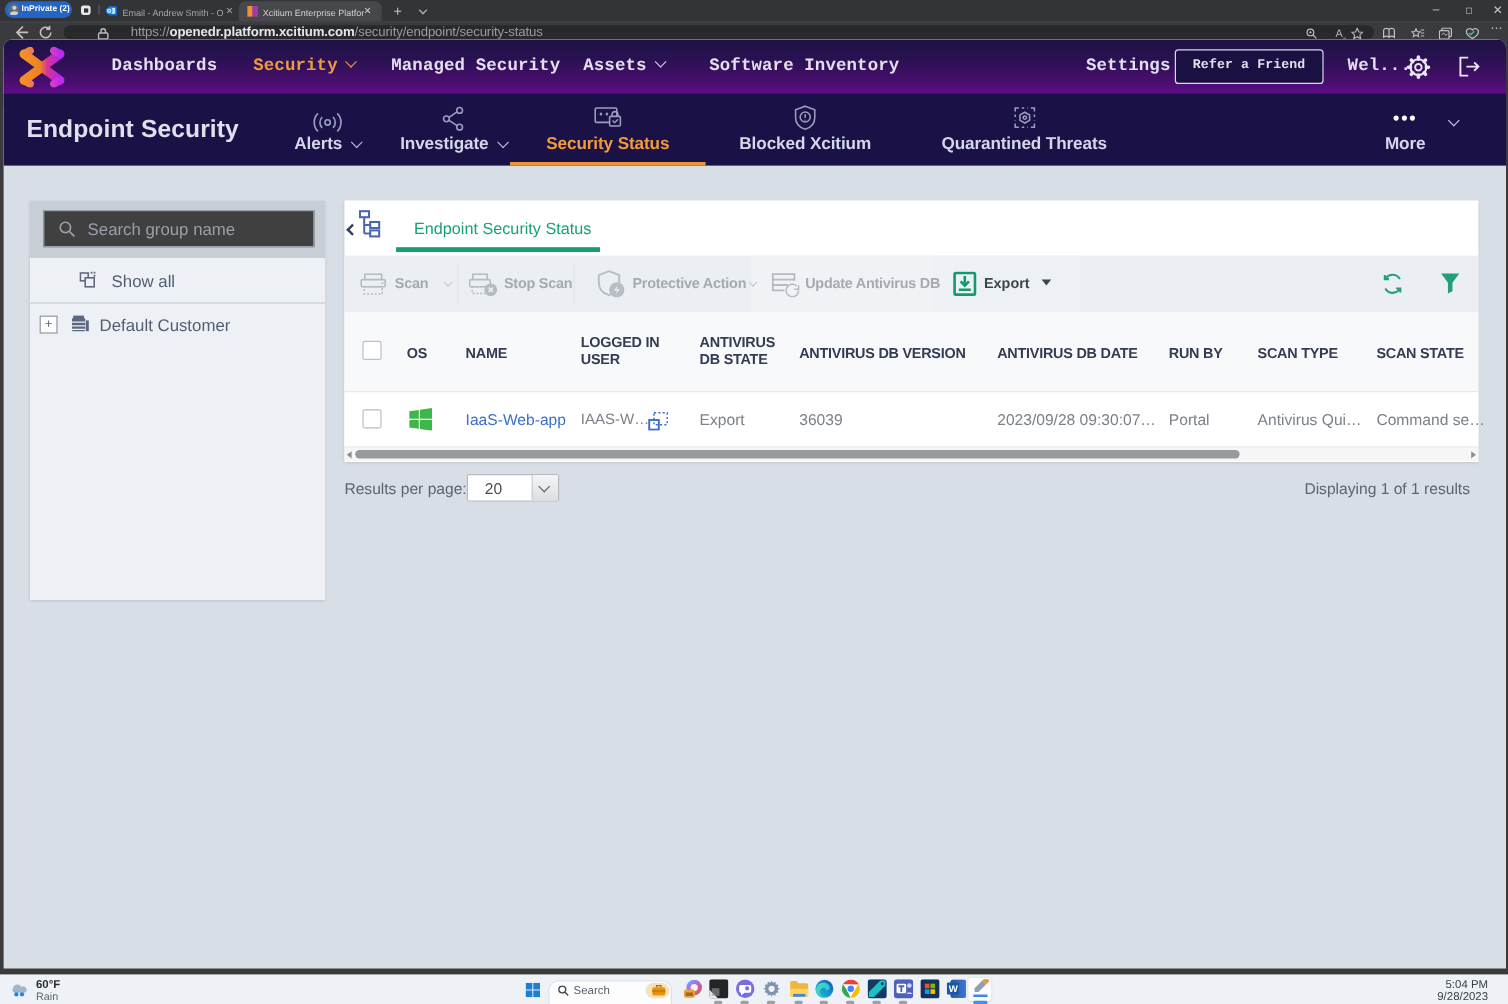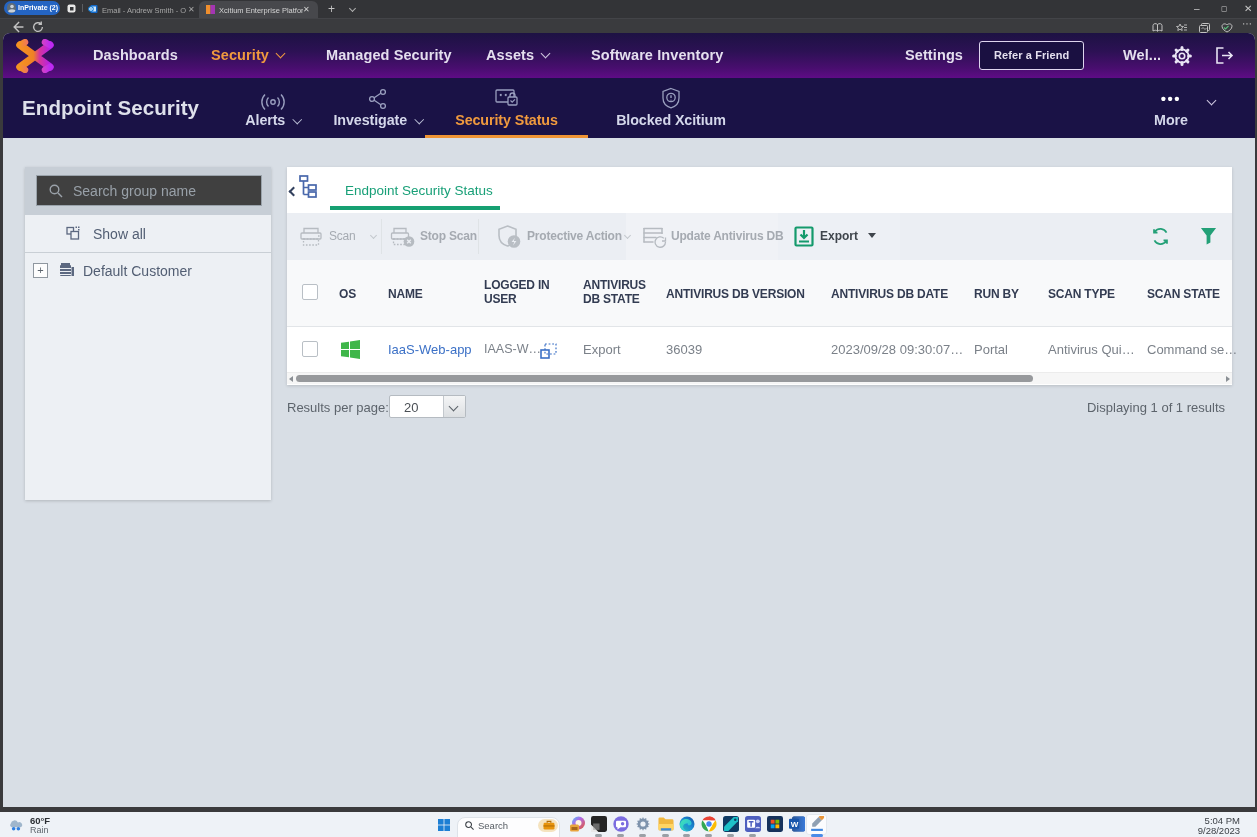--- a/index.html
+++ b/index.html
@@ -15,21 +15,21 @@
   .tabtxt2 { font-size:8.5px; color:#a6a6a6; }
   .pill { position:absolute; left:4px; top:1px; width:56px; height:13.5px; background:#2464c2; border-radius:7px; color:#fff; font-size:7.5px; line-height:13.5px; font-weight:bold; }
   .avatar { position:absolute; left:2.5px; top:2px; width:9.5px; height:9.5px; border-radius:50%; background:#5f6c77; overflow:hidden; }
   .urlpill { position:absolute; left:53px; top:1.5px; width:1092px; height:12.5px; background:#28292c; border-radius:7px; color:#9b9b9b; font-size:11px; line-height:12.5px; letter-spacing:-0.1px; }
   .wbtn { color:#c8c8c8; font-size:10px; position:absolute; top:3px; }
 
   
   #frame { left:2.5px; top:33px; width:1252px; height:774px; background:#d8dee5; border-radius:7px 7px 0 0; overflow:hidden; }
 
   
-  #nav { position:absolute; left:0; top:0; width:1252px; height:57px; background:linear-gradient(180deg,#1d1243 0%, #2c1154 32%, #490e6f 62%, #7a09a3 100%); }
+  #nav { position:absolute; left:0; top:0; width:1252px; height:57px; background:linear-gradient(180deg,#1d1243 0%, #2c1154 32%, #490e6f 62%, #7a09a3 100%);font-family:Liberation Mono, monospace; }
   .navitem { position:absolute; top:0; height:45px; line-height:45px; color:#e4dfee; font-size:14.5px; font-weight:600; letter-spacing:0.1px; }
   .chev { display:inline-block; width:7px; height:7px; border-right:1.6px solid #cfc8e0; border-bottom:1.6px solid #cfc8e0; transform:rotate(45deg); margin-left:8px; margin-bottom:3px; }
 
   
   #subbar { position:absolute; left:0; top:45px; width:1252px; height:60px; background:#1a1246; }
   .tabitem { position:absolute; text-align:center; color:#d4d7ea; font-size:14.3px; font-weight:600; letter-spacing:-0.1px; }
   .tabico { height:24px; margin-bottom:2px; display:flex; align-items:flex-end; justify-content:center; }
 
   
   #sidebar { position:absolute; left:22.5px; top:134px; width:246px; height:333px; background:#edf0f4; box-shadow:0 1px 3px rgba(0,0,0,.18); }
@@ -95,20 +95,36 @@
   <div class="wbtn" style="left:1244px">✕</div>
 </div>
 
 <div id="addrbar" class="abs">
   <svg class="abs" style="left:11px;top:2px" width="14" height="12" viewBox="0 0 12 11">
       <path d="M7 1 L2.5 5.5 L7 10 M2.5 5.5 H11" stroke="#c2c2c2" stroke-width="1.3" fill="none"></path>
     </svg>
   <svg class="abs" style="left:32px;top:2px" width="12" height="12" viewBox="0 0 11 11">
       <path d="M9.5 5.5 a4 4 0 1 1 -1.2 -2.8 M8.5 0.5 v2.5 h-2.5" stroke="#c2c2c2" stroke-width="1.2" fill="none"></path>
     </svg>
+  <div class="urlpill">
+    <svg style="position:absolute;left:28px;top:2px" width="10" height="10" viewBox="0 0 9 9">
+        <rect x="1" y="4" width="7" height="4.5" rx="0.8" fill="none" stroke="#bbb" stroke-width="1.1"></rect>
+        <path d="M2.8 4 V2.6 a1.7 1.7 0 0 1 3.4 0 V4" stroke="#bbb" stroke-width="1.1" fill="none"></path>
+      </svg>
+    <span style="position:absolute;left:56px;top:0px">https://<b style="color:#e6e6e6">openedr.platform.xcitium.com</b>/security/endpoint/security-status</span>
+    <svg style="position:absolute;left:1035px;top:2px" width="10" height="10" viewBox="0 0 10 10">
+        <circle cx="4" cy="4" r="2.8" stroke="#bbb" fill="none"></circle>
+        <path d="M6.2 6.2 L9 9" stroke="#bbb"></path>
+        <path d="M3 4h2M4 3v2" stroke="#bbb" stroke-width=".8"></path>
+      </svg>
+    <text class="abs" style="left:1060px;color:#bbb;font-size:9px;top:1px;position:absolute">Aˍ</text>
+    <svg style="position:absolute;left:1073px;top:2px" width="10" height="10" viewBox="0 0 10 10">
+        <path d="M5 0.5 L6.4 3.6 9.5 3.9 7.2 6.1 7.9 9.3 5 7.6 2.1 9.3 2.8 6.1 0.5 3.9 3.6 3.6z" stroke="#bbb" fill="none" stroke-width="0.9"></path>
+      </svg>
+  </div>
   <svg class="abs" style="left:1152px;top:3.5px" width="11" height="10" viewBox="0 0 11 10">
       <path d="M5.5 1.5 C4 0 1 0.5 1 2.5 V8 C2.5 7 4.5 7 5.5 8.2 C6.5 7 8.5 7 10 8 V2.5 C10 0.5 7 0 5.5 1.5 z M5.5 1.5 V8.2" stroke="#c2c2c2" fill="none"></path>
     </svg>
   <svg class="abs" style="left:1176px;top:3.5px" width="11" height="10" viewBox="0 0 11 10">
       <path d="M4 1 L5 3.3 7.5 3.5 5.7 5.1 6.2 7.5 4 6.2 1.8 7.5 2.3 5.1 0.5 3.5 3 3.3z" stroke="#c2c2c2" fill="none" stroke-width=".9"></path>
       <path d="M8 2h3M8 4.5h3M8 7h3" stroke="#c2c2c2" stroke-width=".9"></path>
     </svg>
   <svg class="abs" style="left:1199px;top:3.5px" width="11" height="10" viewBox="0 0 11 10">
       <rect x="2.5" y="0.5" width="8" height="7" rx="1" stroke="#c2c2c2" fill="none"></rect>
       <rect x="0.5" y="2.5" width="8" height="7" rx="1" stroke="#c2c2c2" fill="#37383c"></rect>
@@ -220,20 +236,33 @@
             <g stroke="#999ebe" stroke-width="1.3" fill="none">
               <path d="M12 2.5 L20 5.5 V12 C20 17 16.5 20.5 12 21.8 C7.5 20.5 4 17 4 12 V5.5 z"></path>
               <circle cx="12" cy="11.5" r="4.2"></circle>
               <path d="M12 9.3 v2.8 M12 13.8 v.7" stroke-width="1.4"></path>
             </g>
           </svg>
         </div>
       <span style="white-space:nowrap">Blocked Xcitium</span>
     </div>
 
+    <div class="tabitem" style="left:773.5px;top:8px;width:155px">
+      <div class="tabico">
+          <svg width="24" height="24" viewBox="0 0 24 24">
+            <g stroke="#999ebe" stroke-width="1.3" fill="none">
+              <path d="M4 7 V4 H7 M17 4 H20 V7 M20 17 V20 H17 M7 20 H4 V17"></path>
+              <path d="M9.5 4 h5 M9.5 20 h5 M4 9.5 v5 M20 9.5 v5" stroke-dasharray="2 2.5"></path>
+              <path d="M12 7.5 L16 9.7 V14.3 L12 16.5 L8 14.3 V9.7 z"></path>
+              <circle cx="12" cy="12" r="1.4"></circle>
+            </g>
+          </svg>
+        </div>
+      <span style="white-space:nowrap">Quarantined Threats</span>
+    </div>
 
 
     <div class="tabitem" style="left:1138.5px;top:8px;width:60px">
       <div class="tabico" style="align-items:center">
           <span style="color:#fff;font-size:15px;letter-spacing:1.5px;font-weight:bold">•••</span>
         </div>
       <span>More</span>
       <span class="chev" style="position:absolute;left:59px;top:11px"></span>
     </div>
   </div>
@@ -296,21 +325,21 @@
       <div style="position:absolute;left:491px;top:0;width:122px;height:47px;background:#edf0f5"></div>
 
       <svg style="position:absolute;left:12px;top:14px" width="24" height="20" viewBox="0 0 24 20">
           <g stroke="#b6bbc1" fill="none" stroke-width="1.3">
             <path d="M5 6 V1.5 H19 V6"></path>
             <rect x="2" y="6" width="20" height="6" rx="1"></rect>
             <path d="M19 9 h1.5"></path>
             <rect x="4.5" y="12" width="15" height="6" stroke-dasharray="1.6 1.6"></rect>
           </g>
         </svg>
-      <div class="td" style="left:42px;top:16px;color:#a5aab1;font-weight:400;font-size:12px;letter-spacing:-0.2px">Scan</div>
+      <div class="td" style="left:42px;top:16px;color:#a5aab1;font-weight:700;font-size:12px;letter-spacing:-0.2px">Scan</div>
       <span class="chev" style="position:absolute;left:76px;top:20px;border-color:#c3c8cd;width:5px;height:5px"></span>
 
       <svg style="position:absolute;left:103px;top:14px" width="26" height="21" viewBox="0 0 26 21">
           <g stroke="#b6bbc1" fill="none" stroke-width="1.3">
             <path d="M4 6 V1.5 H16 V6"></path>
             <rect x="1.5" y="6" width="17" height="6" rx="1"></rect>
             <rect x="3.5" y="12" width="11" height="5.5" stroke-dasharray="1.6 1.6"></rect>
           </g>
           <circle cx="19" cy="14.5" r="5.3" fill="#b6bbc1"></circle>
           <path d="M17.2 12.7 l3.6 3.6 M20.8 12.7 l-3.6 3.6" stroke="#ebeef3" stroke-width="1.4"></path>

